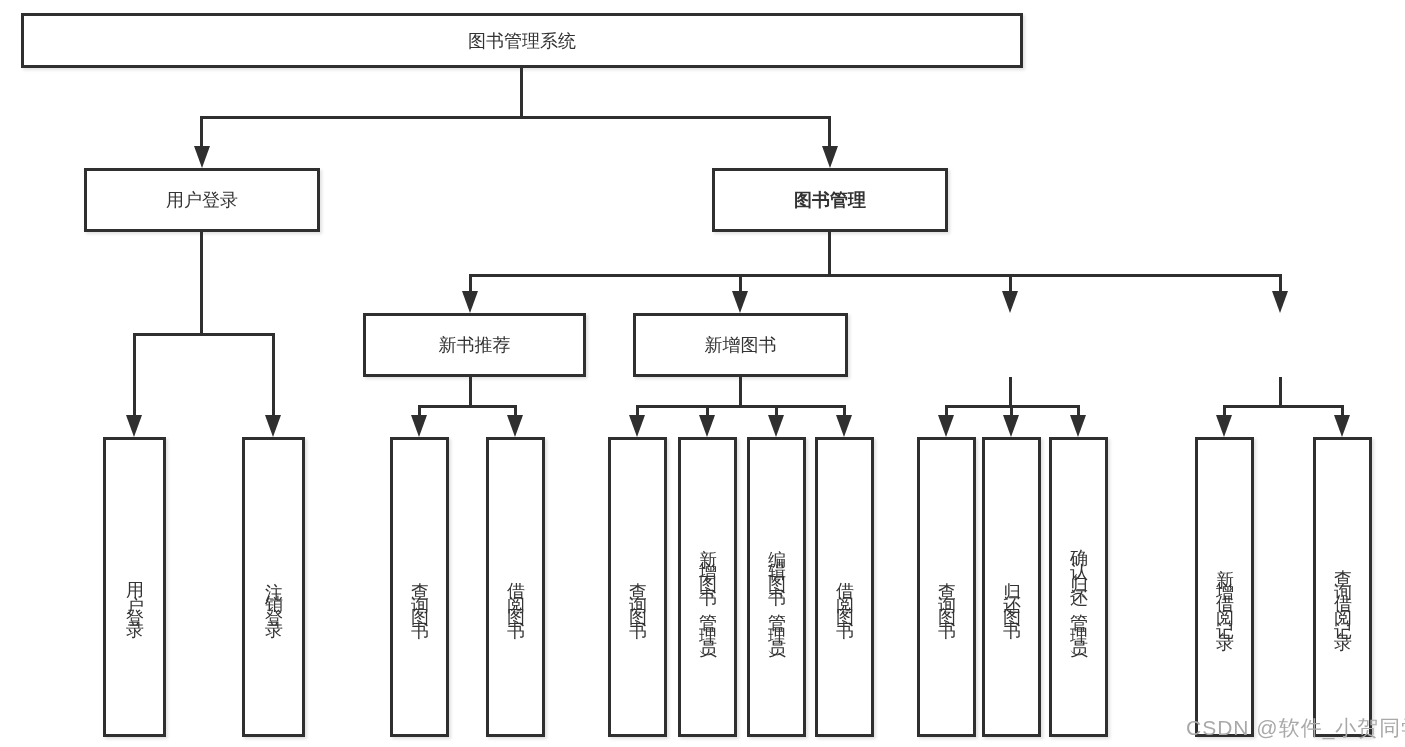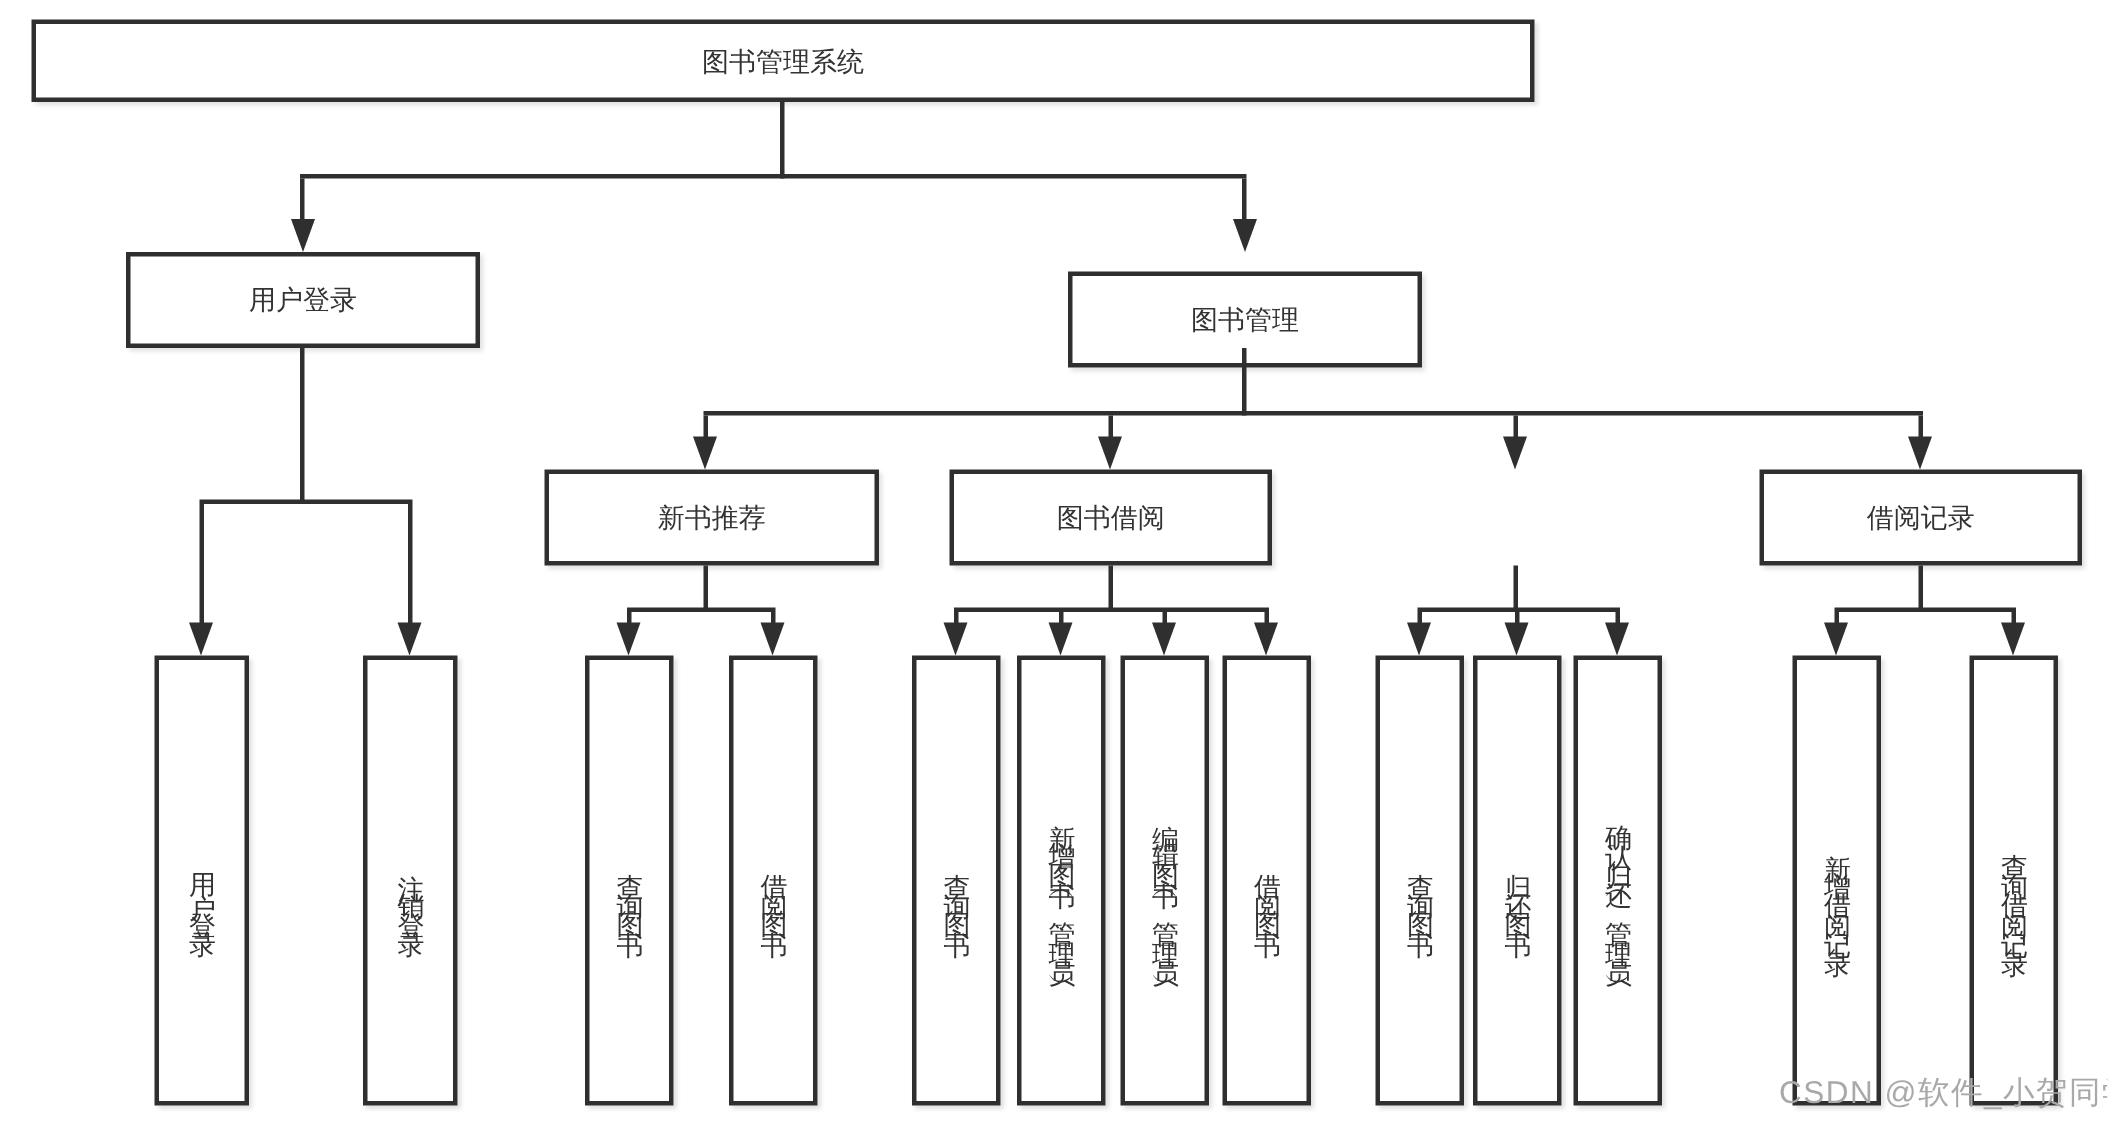--- a/index.html
+++ b/index.html
@@ -41,21 +41,21 @@
   <div class="vl" style="left:520px;top:68px;height:51px;"></div>
   <div class="hl" style="left:200px;top:116px;width:631px;"></div>
   <div class="vl" style="left:200px;top:119px;height:29px;"></div>
   <div class="ah" style="left:194px;top:146px;"></div>
   <div class="vl" style="left:828px;top:119px;height:29px;"></div>
   <div class="ah" style="left:822px;top:146px;"></div>
 
   <div class="box" style="left:84px;top:168px;width:236px;height:64px;">
     <span>用户登录</span>
   </div>
-  <div class="box" style="left:712px;top:181px;width:236px;height:64px;">
+  <div class="box" style="left:712px;top:168px;width:236px;height:64px;font-weight:bold;">
     <span>图书管理</span>
   </div>
 
   <div class="vl" style="left:200px;top:232px;height:104px;"></div>
   <div class="hl" style="left:133px;top:333px;width:142px;"></div>
   <div class="vl" style="left:133px;top:336px;height:81px;"></div>
   <div class="ah" style="left:126px;top:415px;"></div>
   <div class="vl" style="left:272px;top:336px;height:81px;"></div>
   <div class="ah" style="left:265px;top:415px;"></div>
 
@@ -67,24 +67,21 @@
   <div class="ah" style="left:732px;top:291px;"></div>
   <div class="vl" style="left:1009px;top:277px;height:16px;"></div>
   <div class="ah" style="left:1002px;top:291px;"></div>
   <div class="vl" style="left:1279px;top:277px;height:16px;"></div>
   <div class="ah" style="left:1272px;top:291px;"></div>
 
   <div class="box" style="left:363px;top:313px;width:223px;height:64px;">
     <span>新书推荐</span>
   </div>
   <div class="box" style="left:633px;top:313px;width:215px;height:64px;">
-    <span>图书借阅</span>
-  </div>
-  <div class="box" style="left:1173px;top:313px;width:215px;height:64px;">
-    <span>借阅记录</span>
+    <span>新增图书</span>
   </div>
 
   <div class="vl" style="left:469px;top:377px;height:31px;"></div>
   <div class="hl" style="left:418px;top:405px;width:99px;"></div>
   <div class="vl" style="left:418px;top:408px;height:9px;"></div>
   <div class="ah" style="left:411px;top:415px;"></div>
   <div class="vl" style="left:514px;top:408px;height:9px;"></div>
   <div class="ah" style="left:507px;top:415px;"></div>
 
   <div class="vl" style="left:739px;top:377px;height:31px;"></div>

